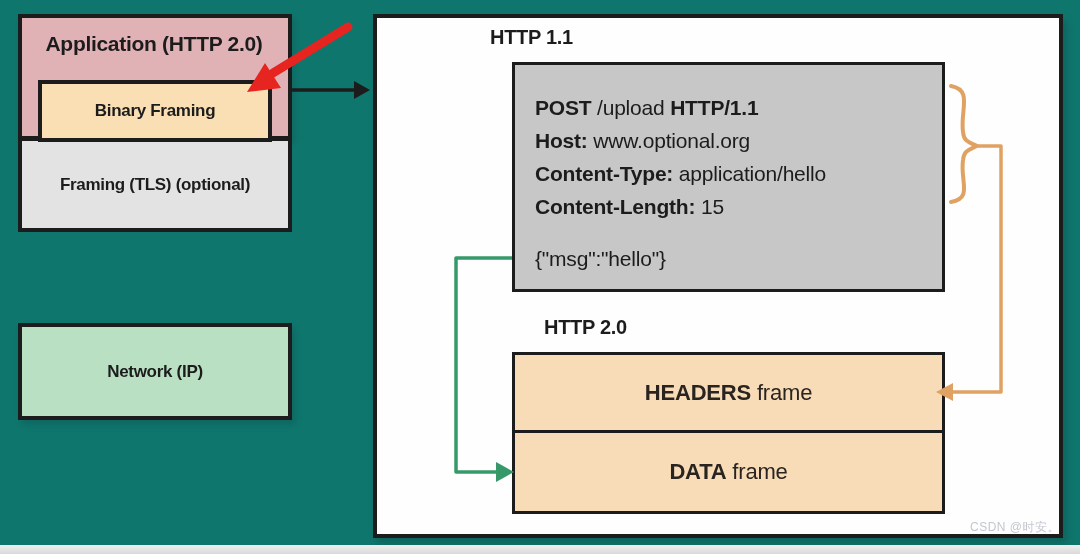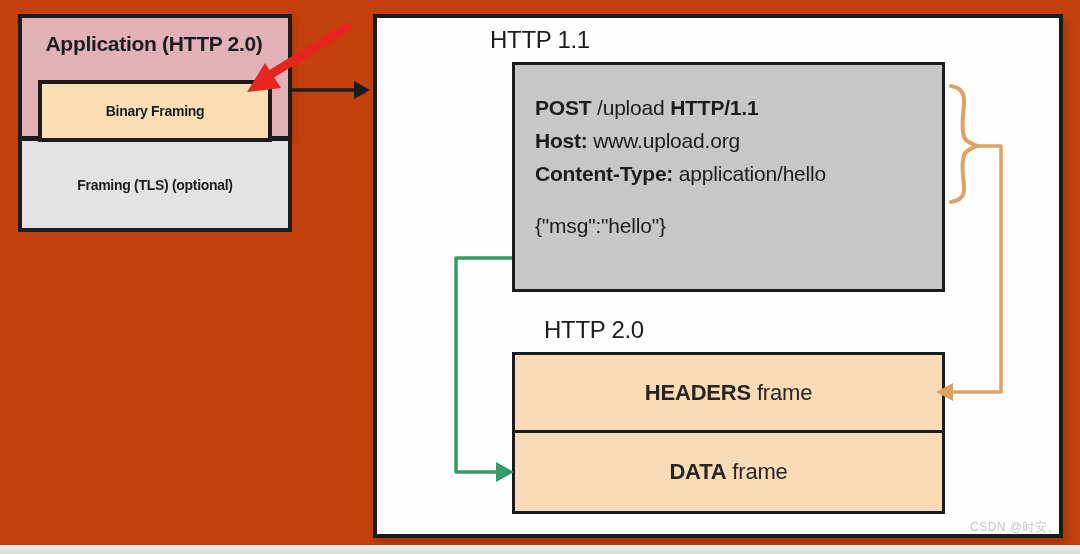--- a/index.html
+++ b/index.html
@@ -1,37 +1,37 @@
 <!DOCTYPE html>
 <html style="--pink: #e0b2b6; --tan: #fadfb4; --layer-gray: #e3e3e3; --blue: #b4d5e9; --mint: #bae0c3; --request-gray: #c7c7c7; --peach: #f8dcb8; --orange: #dfa263; --green: #37996a; --red: #e62420; --ink: #1c1c1c; --watermark-gray: #c3c7ce;"><head>
 <meta charset="utf-8">
 <style>
   html,body{margin:0;padding:0;background:#ffffff;}
   .canvas{
     position:relative;width:1080px;height:554px;overflow:hidden;
-    background:#c2410c;
+    background:#0f766e;
     font-family:"Liberation Sans","DejaVu Sans",sans-serif;
     color:var(--ink,#1c1c1c);
   }
   .abs{position:absolute;box-sizing:border-box;}
   .bordered{border:4px solid var(--ink,#1c1c1c);}
   .layer{display:flex;align-items:center;justify-content:center;
-         font-weight:700;font-size:14px;letter-spacing:-0.3px;text-align:center;}
+         font-weight:700;font-size:17px;letter-spacing:-0.3px;text-align:center;}
   .layer-app{left:18px;top:14px;width:274px;height:126px;background:var(--pink,#e0b2b6);
              box-shadow:3px 4px 6px rgba(0,0,0,.10);}
   .layer-app-label{left:20px;top:32px;width:268px;text-align:center;
                    font-weight:700;font-size:21px;letter-spacing:-0.3px;}
   .binary{left:38px;top:80px;width:234px;height:62px;background:var(--tan,#fadfb4);}
   .layer-session{left:18px;top:137px;width:274px;height:95px;background:var(--layer-gray,#e3e3e3);}
   .layer-transport{left:18px;top:228px;width:274px;height:99px;background:var(--blue,#b4d5e9);}
   .layer-network{left:18px;top:323px;width:274px;height:97px;background:var(--mint,#bae0c3);
                  box-shadow:3px 5px 7px rgba(0,0,0,.12);}
   .panel{left:373px;top:14px;width:690px;height:524px;background:#fefefe;
          box-shadow:4px 6px 8px rgba(0,0,0,.15);}
-  .panel-label{font-weight:400;font-size:24px;letter-spacing:-0.3px;}
+  .panel-label{font-weight:700;font-size:20px;letter-spacing:-0.3px;}
   .label-http11{left:490px;top:26px;}
   .label-http20{left:512px;top:316px;margin-left:32px;}
   .request-box{left:512px;top:62px;width:433px;height:230px;background:var(--request-gray,#c7c7c7);
                border:3px solid var(--ink,#1c1c1c);padding:26px 10px 0 20px;
                font-size:21px;line-height:33px;letter-spacing:-0.2px;}
   .request-box .b{font-weight:700;}
   .request-body{margin-top:19px;}
   .frame{display:flex;align-items:center;justify-content:center;
          background:var(--peach,#f8dcb8);border:3px solid var(--ink,#1c1c1c);
          font-size:22px;letter-spacing:-0.2px;color:#2a2420;}
@@ -55,31 +55,35 @@
 </head>
 <body>
 
 <div class="canvas">
 
   <div class="abs bordered layer-app"></div>
   <div class="abs layer-app-label">Application (HTTP 2.0)</div>
   <div class="abs bordered layer layer-session">
     <span>Framing (TLS) (optional)</span>
   </div>
+  <div class="abs bordered layer layer-network">
+    <span>Network (IP)</span>
+  </div>
   <div class="abs bordered layer binary">
     <span>Binary Framing</span>
   </div>
 
   <div class="abs bordered panel"></div>
   <div class="abs panel-label label-http11">HTTP 1.1</div>
 
   <div class="abs request-box">
     <div><span class="b">POST</span><span> /upload </span><span class="b">HTTP/1.1</span></div>
-    <div><span class="b">Host:</span><span> www.upload.org</span></div>
+    <div><span class="b">Host:</span><span> www.optional.org</span></div>
     <div><span class="b">Content-Type:</span><span> application/hello</span></div>
+    <div><span class="b">Content-Length:</span><span> 15</span></div>
     <div class="request-body">{"msg":"hello"}</div>
   </div>
 
   <div class="abs panel-label label-http20">HTTP 2.0</div>
 
   <div class="abs frame frame-data">
     <span><span class="b">DATA</span><span> frame</span></span>
   </div>
   <div class="abs frame frame-headers">
     <span><span class="b">HEADERS</span><span> frame</span></span>

